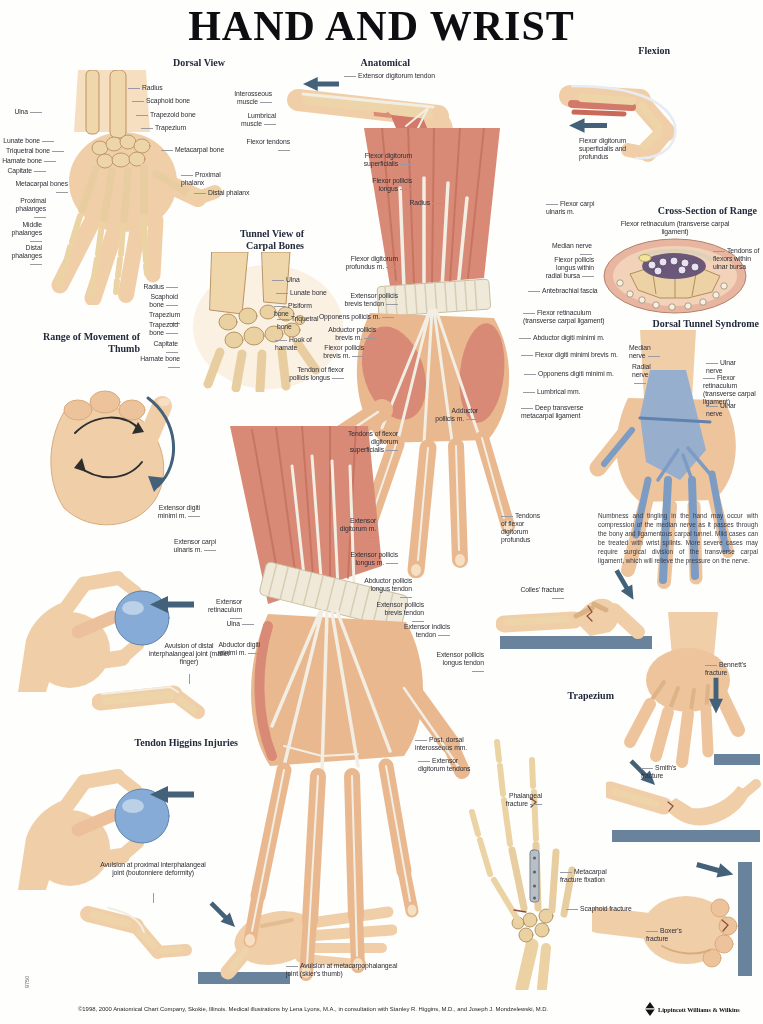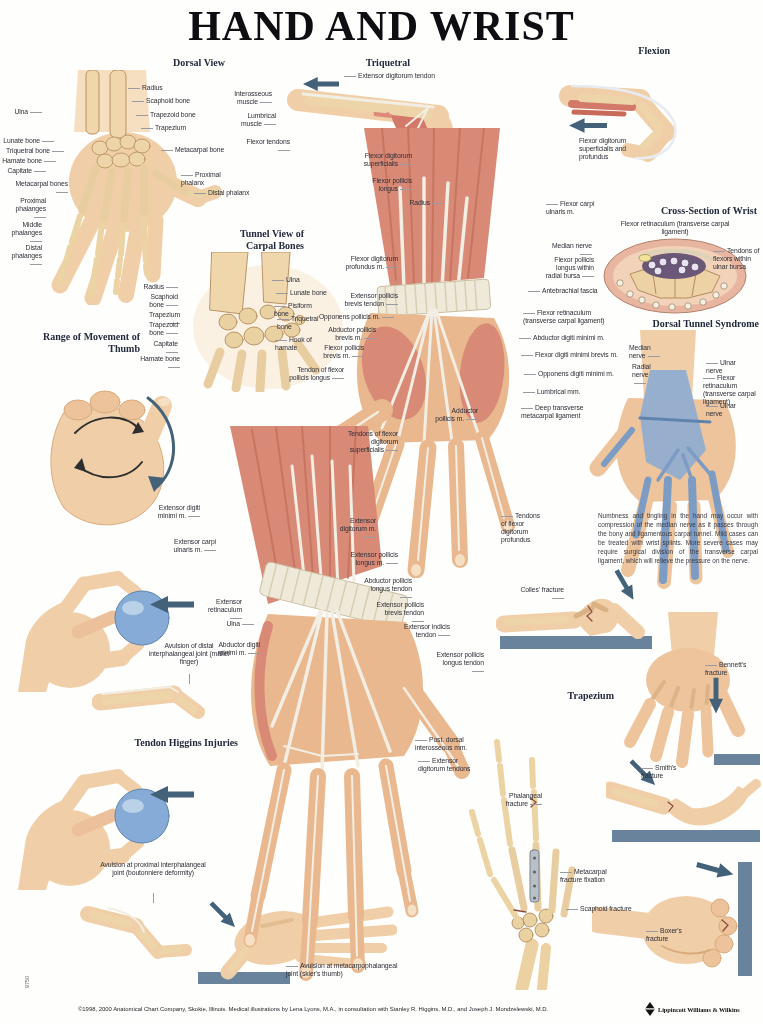--- a/index.html
+++ b/index.html
@@ -468,24 +468,24 @@
       <path d="M44,5.5 L18,5.5 L18,0 L0,8.5 L18,17 L18,11.5 L44,11.5 Z"></path>
     </svg>
   <svg class="arr" style="left:626px;top:766px;transform:rotate(225deg)" width="34" height="14" viewBox="0 0 44 17">
       <path d="M44,5.5 L18,5.5 L18,0 L0,8.5 L18,17 L18,11.5 L44,11.5 Z"></path>
     </svg>
   <svg class="arr" style="left:696px;top:862px;transform:rotate(195deg)" width="38" height="15" viewBox="0 0 44 17">
       <path d="M44,5.5 L18,5.5 L18,0 L0,8.5 L18,17 L18,11.5 L44,11.5 Z"></path>
     </svg>
 
   <div class="st" style="left:95px;top:57px;width:130px">Dorsal View</div>
-  <div class="st" style="left:300px;top:57px;width:110px">Triquetral</div>
+  <div class="st" style="left:300px;top:57px;width:110px">Anatomical</div>
   <div class="st" style="left:580px;top:45px;width:90px">Flexion</div>
   <div class="st" style="left:222px;top:228px;width:82px">Tunnel View of Carpal Bones</div>
-  <div class="st" style="left:597px;top:205px;width:160px">Cross-Section of Wrist</div>
+  <div class="st" style="left:597px;top:205px;width:160px">Cross-Section of Range</div>
   <div class="st" style="left:607px;top:318px;width:152px">Dorsal Tunnel Syndrome</div>
   <div class="st" style="left:40px;top:331px;width:100px">Range of Movement of Thumb</div>
   <div class="st" style="left:134px;top:737px;width:104px">Tendon Higgins Injuries</div>
   <div class="st" style="left:550px;top:690px;width:64px">Trapezium</div>
 
   <div class="lb r ln-r" style="left:2px;top:108px;width:40px">Ulna</div>
   <div class="lb r ln-r" style="left:2px;top:137px;width:52px">Lunate bone</div>
   <div class="lb r ln-r" style="left:2px;top:147px;width:62px">Triquetral bone</div>
   <div class="lb r ln-r" style="left:2px;top:157px;width:54px">Hamate bone</div>
   <div class="lb r ln-r" style="left:2px;top:167px;width:44px">Capitate</div>

